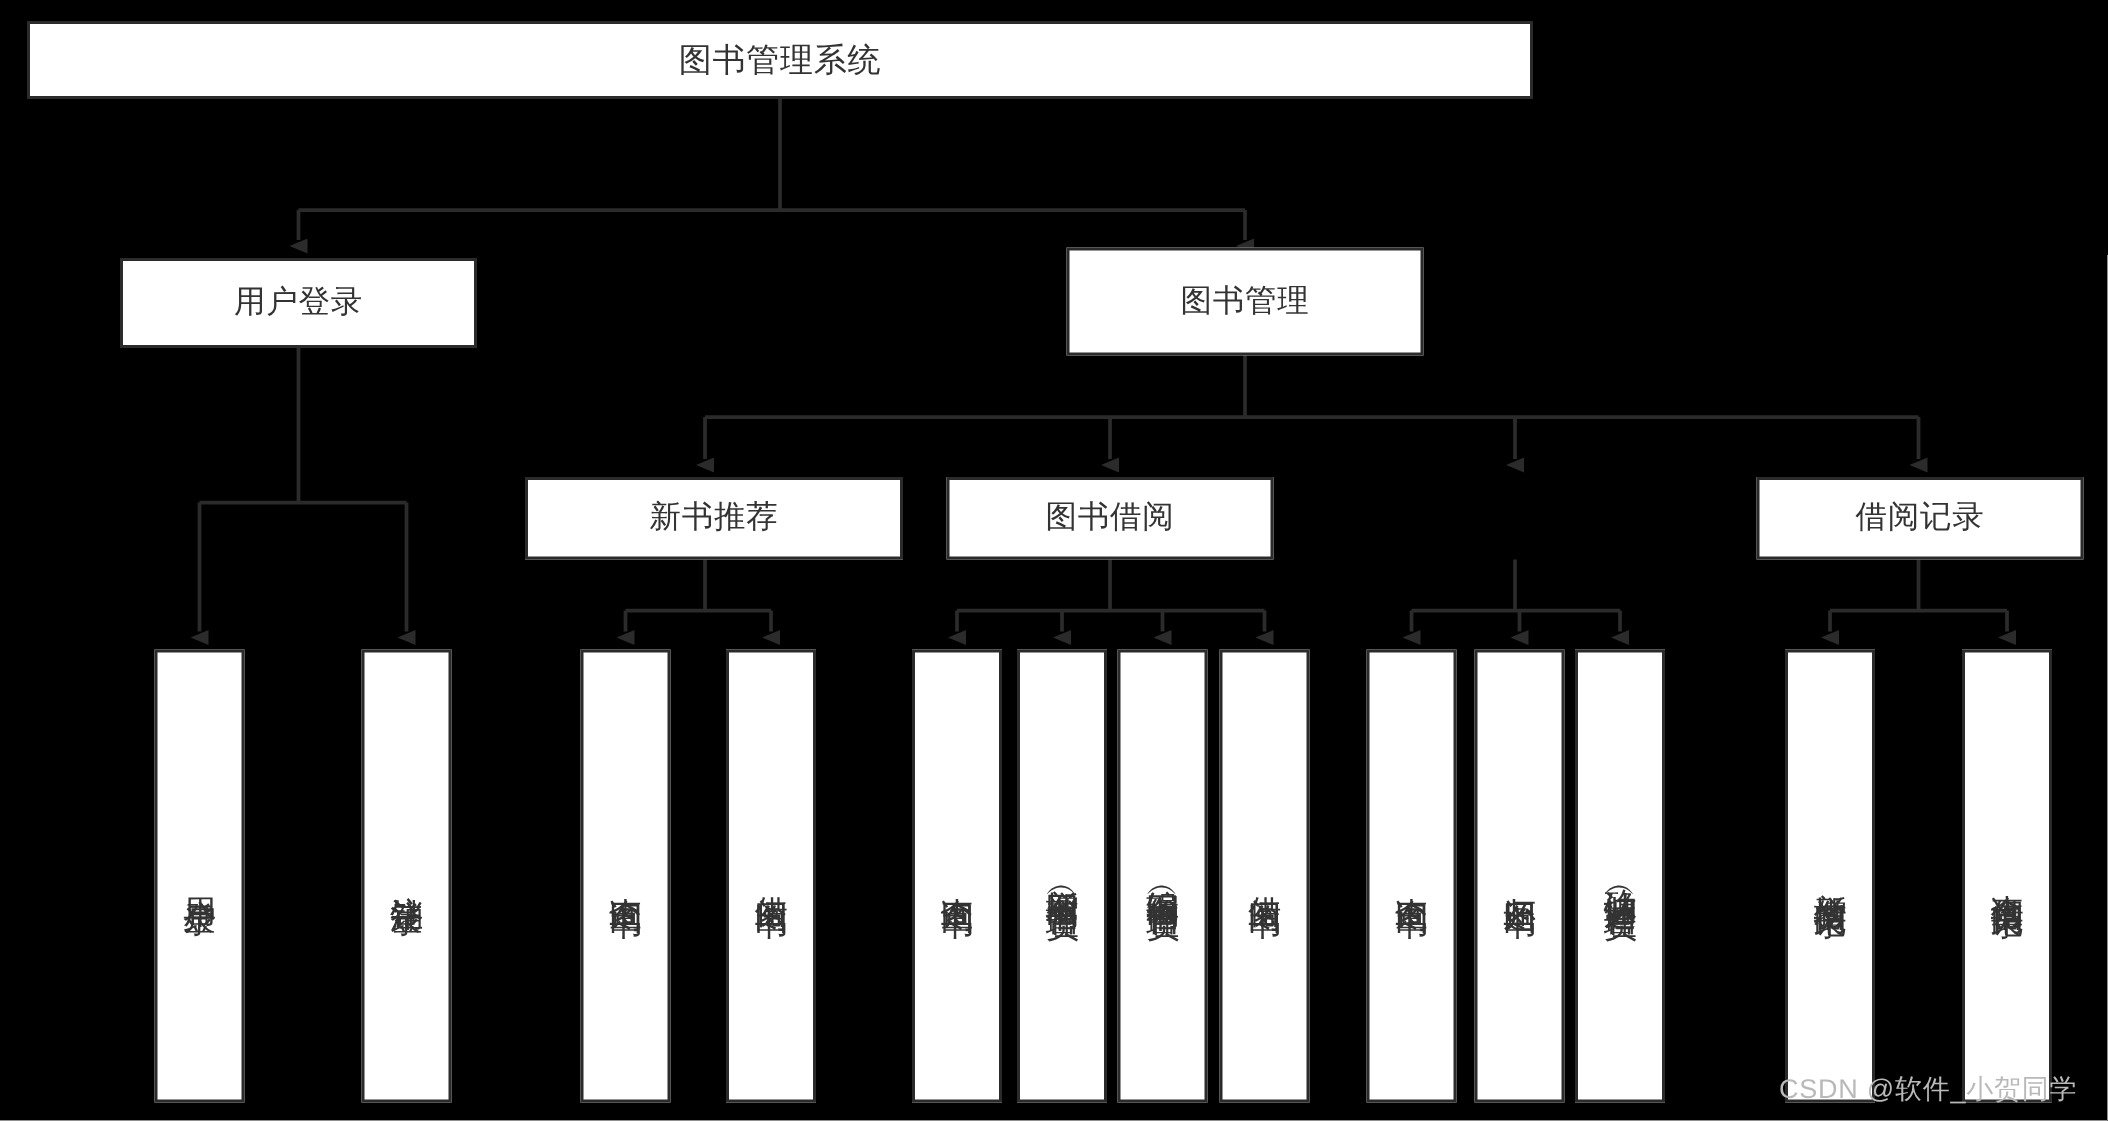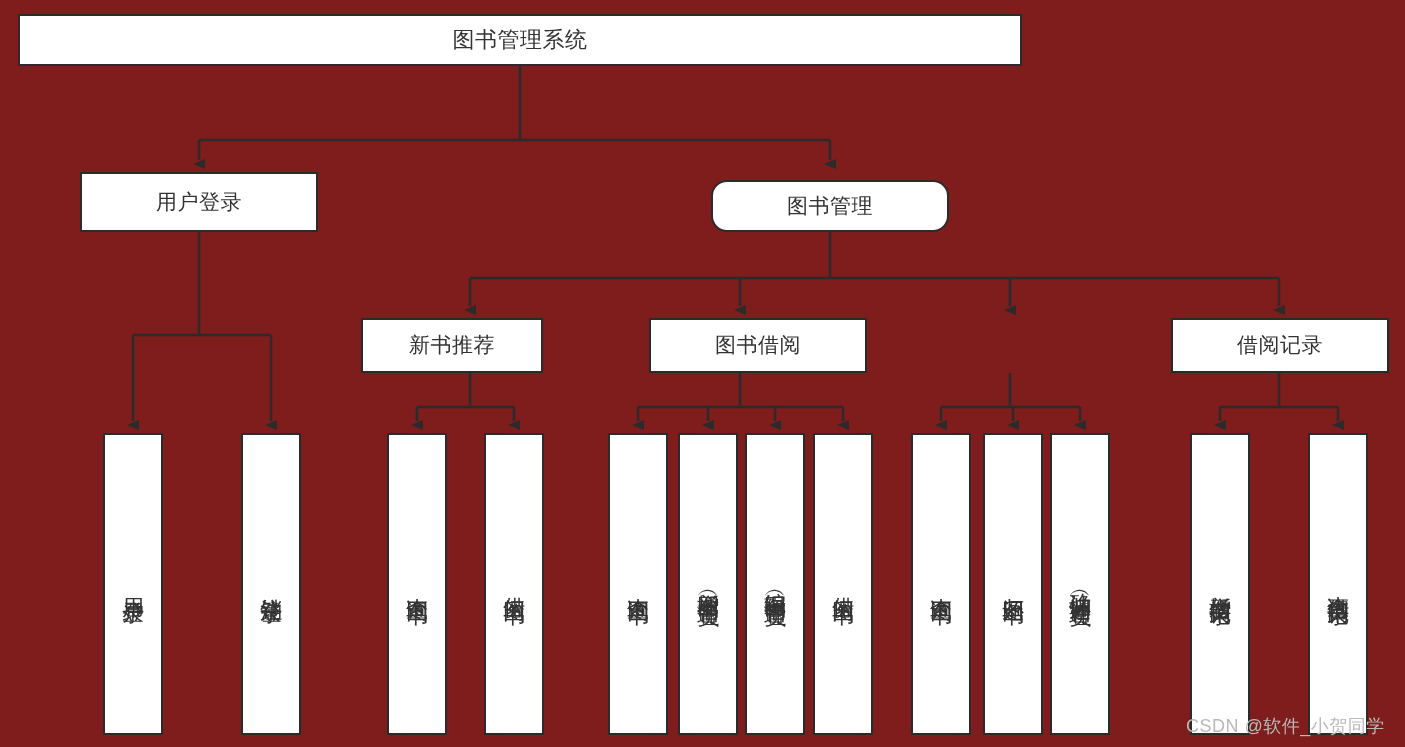--- a/index.html
+++ b/index.html
@@ -8,21 +8,21 @@
     padding: 0;
     background: #ffffff;
   }
   body {
     font-family: "Liberation Sans", "DejaVu Sans", sans-serif;
   }
   #diagram-canvas {
     position: relative;
     width: 1405px;
     height: 747px;
-    background: #7f1d1d;
+    background: #000000;
     overflow: hidden;
   }
   #edges-layer {
     position: absolute;
     left: 0;
     top: 0;
     width: 1405px;
     height: 747px;
     pointer-events: none;
   }
@@ -124,28 +124,28 @@
       </g>
   </svg>
 
   <div class="node root horiz" style="left: 18px; top: 14px; width: 1004px; height: 52px;">
     <span class="node-label">图书管理系统</span>
   </div>
 
   <div class="node horiz" style="left: 80px; top: 172px; width: 238px; height: 60px;">
     <span class="node-label">用户登录</span>
   </div>
-  <div class="node horiz" style="left: 711px; top: 180px; width: 238px; height: 52px; border-radius: 16px;">
+  <div class="node horiz" style="left: 711px; top: 165px; width: 238px; height: 72px;">
     <span class="node-label">图书管理</span>
   </div>
 
-  <div class="node horiz" style="left: 361px; top: 318px; width: 182px; height: 55px;">
+  <div class="node horiz" style="left: 350px; top: 318px; width: 252px; height: 55px;">
     <span class="node-label">新书推荐</span>
   </div>
-  <div class="node horiz" style="left: 649px; top: 318px; width: 218px; height: 55px;">
+  <div class="node horiz" style="left: 631px; top: 318px; width: 218px; height: 55px;">
     <span class="node-label">图书借阅</span>
   </div>
   <div class="node horiz" style="left: 1171px; top: 318px; width: 218px; height: 55px;">
     <span class="node-label">借阅记录</span>
   </div>
 
   <div class="node vert" style="left: 103px; top: 433px; width: 60px; height: 302px;">
     <span class="node-label">用户登录</span>
   </div>
   <div class="node vert" style="left: 241px; top: 433px; width: 60px; height: 302px;">

